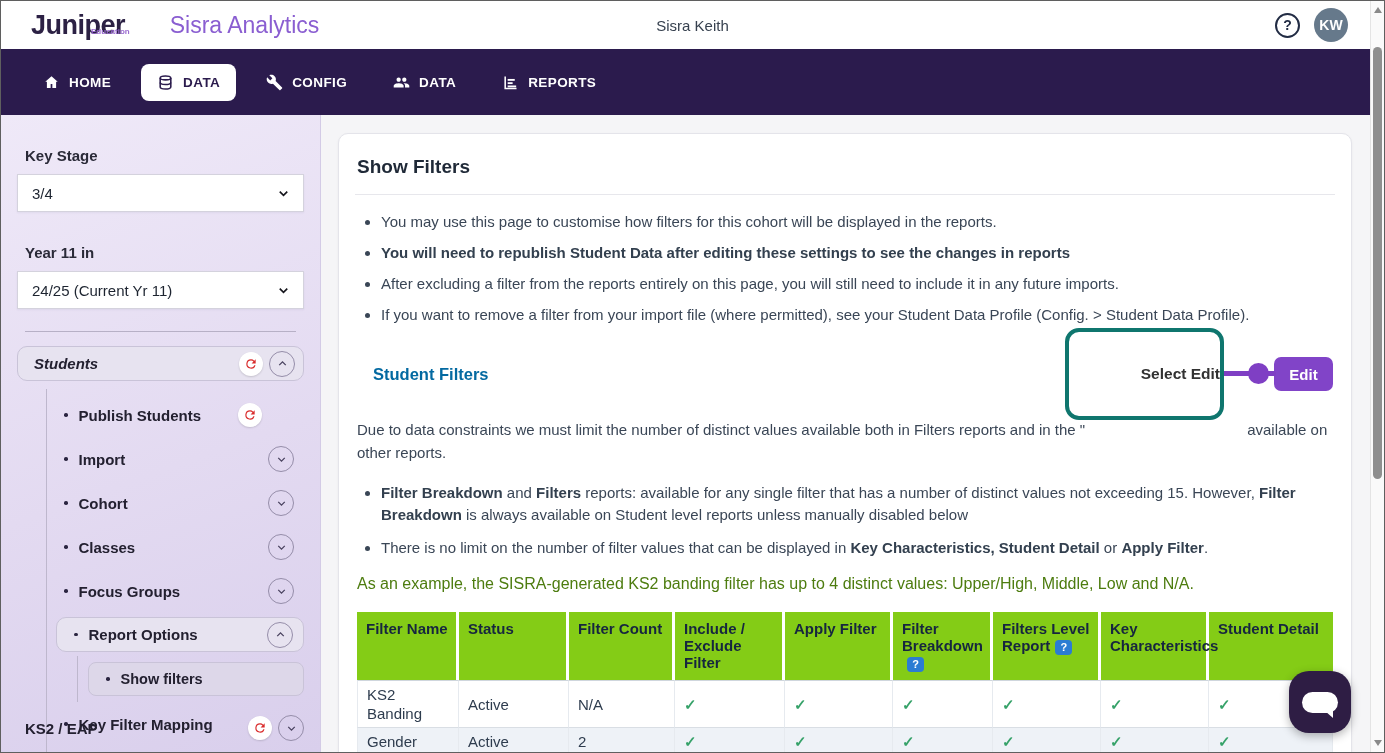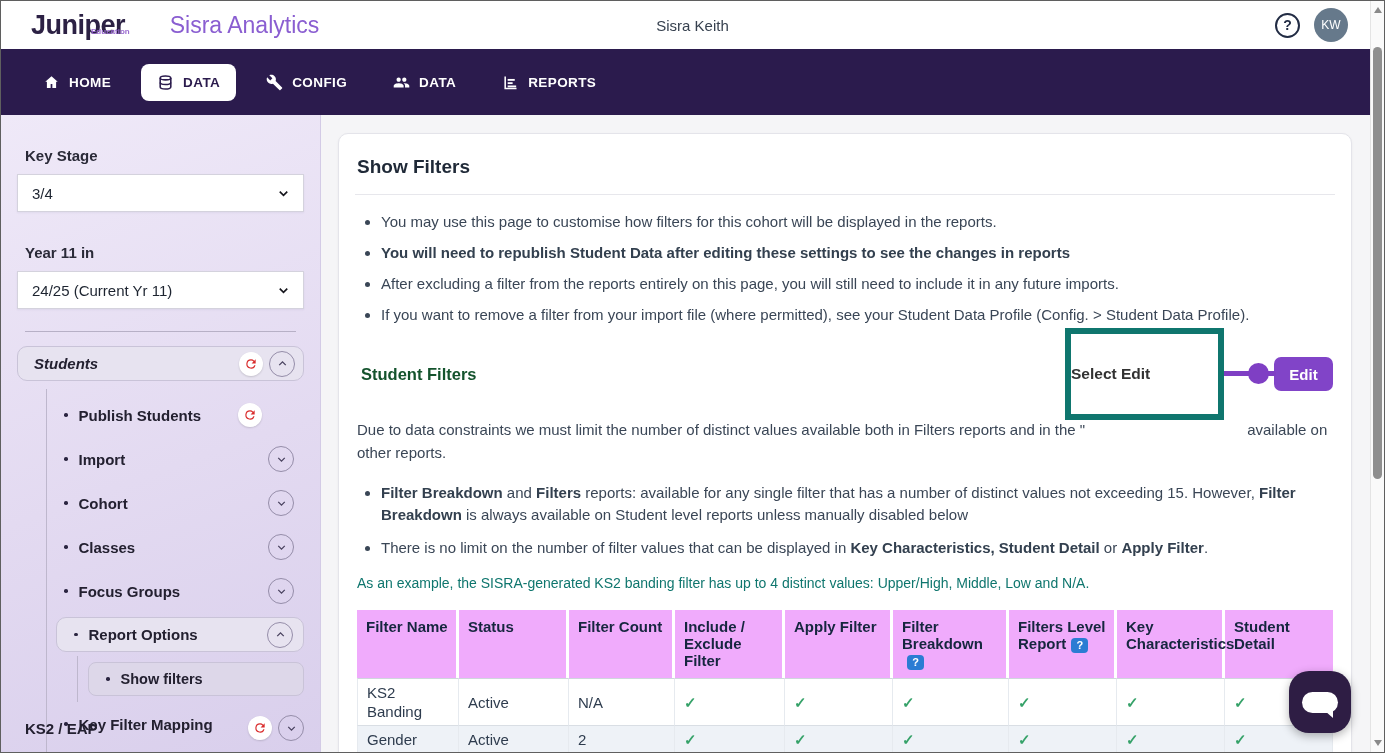--- a/index.html
+++ b/index.html
@@ -13,21 +13,21 @@
   .topbar{position:absolute;top:0;left:0;right:0;height:48px;background:#fff;
     display:flex;align-items:center;padding:0 14px;z-index:6;}
   .logo{display:flex;align-items:center;cursor:pointer;margin-left:16px;}
   .logo-main{font-size:27px;font-weight:700;color:#2c2144;letter-spacing:-0.5px;position:relative;}
   .logo-sub{font-size:8px;color:#9a6ad0;font-weight:700;margin-left:-34px;position:relative;top:6px;}
   .logo-app{font-size:23px;color:#8a5ed1;margin-left:40px;}
   .center-title{position:absolute;left:0;right:0;text-align:center;font-size:15px;color:#37414f;pointer-events:none;}
   .top-actions{margin-left:auto;display:flex;align-items:center;gap:14px;z-index:2;padding-right:22px;}
   .help{width:25px;height:25px;border:2px solid #222c44;border-radius:50%;display:flex;align-items:center;justify-content:center;
     font-size:14px;font-weight:700;color:#222c44;cursor:pointer;}
-  .avatar{width:34px;height:34px;border-radius:50%;background:#66798b;color:#fff;font-size:12px;font-weight:400;
+  .avatar{width:34px;height:34px;border-radius:50%;background:#66798b;color:#fff;font-size:14px;font-weight:700;
     display:flex;align-items:center;justify-content:center;cursor:pointer;}
   
   .nav{position:absolute;top:48px;left:0;right:6px;height:66px;background:#2b1b4d;
     display:flex;align-items:center;gap:14px;padding:0 14px 0 26px;z-index:5;}
   .nav-item{display:flex;align-items:center;gap:9px;color:#fff;font-size:13.5px;font-weight:700;
     letter-spacing:.4px;padding:10px 16px;border-radius:8px;cursor:pointer;}
   .nav-item svg{width:17px;height:17px;flex:0 0 auto;}
   .nav-item.active{background:#fff;color:#2b1b4d;}
   
   .content{position:absolute;top:114px;left:0;right:0;bottom:0;display:flex;}
@@ -61,44 +61,44 @@
   .main{flex:1;position:relative;padding:18px 32px 0 17px;}
   .card{background:#fff;border:1px solid #e4e4ea;border-radius:10px;min-height:660px;
     padding:18px 18px 20px 18px;box-shadow:0 1px 3px rgba(20,20,40,.05);position:relative;}
   h1.page-title{margin:4px 0 0 0;font-size:19px;color:#1f2937;}
   .rule{border:none;border-top:1px solid #e7e7ec;margin:16px -2px 0 -2px;}
   ul.bullets{margin:16px 0 0 0;padding-left:24px;font-size:15px;line-height:22px;color:#3a4656;}
   ul.bullets li{margin-bottom:9px;}
   ul.bullets li:last-child{margin-bottom:0;}
   .b{font-weight:700;color:#33404f;}
   .section-row{position:relative;z-index:3;margin-top:30px;height:36px;display:flex;align-items:center;}
-  h2.section-title{margin:4px;font-size:16.5px;color:#14532d;flex:1;}
+  h2.section-title{margin:16px;font-size:16.5px;color:#0369a1;flex:1;}
   .edit-btn{margin-left:auto;width:59px;height:34px;background:#8144c8;color:#fff;border:none;border-radius:7px;
     font-family:inherit;font-size:15px;font-weight:700;cursor:pointer;}
-  .callout{position:absolute;right:109px;top:-28px;width:159px;height:92px;background:#fff;border:6px solid #0f766e;
-    border-radius:0;display:flex;align-items:center;justify-content:flex-start;font-size:15.5px;font-weight:700;color:#323232;}
+  .callout{position:absolute;right:109px;top:-28px;width:159px;height:92px;background:#fff;border:4px solid #0f766e;
+    border-radius:14px;display:flex;align-items:center;justify-content:flex-end;font-size:15.5px;font-weight:700;color:#323232;}
   .conn-line{position:absolute;right:57px;top:15px;width:54px;height:5px;background:#7f3fc4;border-radius:2px;}
   .conn-dot{position:absolute;right:64px;top:7px;width:21px;height:21px;border-radius:50%;background:#7f3fc4;}
   p.constraint{margin:26px 0 0 0;font-size:15px;line-height:23px;color:#3a4656;}
   .spacer{display:inline-block;width:162px;}
   .blockline{display:block;}
   ul.bullets.limit{margin-top:18px;}
   ul.bullets.limit li{margin-bottom:11px;}
-  p.example{margin:16px 0 0 0;font-size:14px;color:#0f766e;}
+  p.example{margin:16px 0 0 0;font-size:16px;color:#4d7c0f;}
   
   table.filters{margin-top:19px;width:100%;border-collapse:separate;border-spacing:0;table-layout:fixed;font-size:15px;}
-  table.filters th{background:#f0abfc;color:#16263f;text-align:left;font-weight:700;padding:8px 6px 8px 9px;
+  table.filters th{background:#84cc16;color:#16263f;text-align:left;font-weight:700;padding:8px 6px 8px 9px;
     border-right:3px solid #fff;vertical-align:top;line-height:17px;height:52px;}
   table.filters th:last-child{border-right:none;}
   table.filters th:nth-child(1){width:102px;}
   table.filters th:nth-child(2){width:110px;}
   table.filters th:nth-child(3){width:106px;}
   table.filters th:nth-child(4){width:110px;}
   table.filters th:nth-child(5){width:108px;}
-  table.filters th:nth-child(6){width:116px;}
+  table.filters th:nth-child(6){width:100px;}
   table.filters th:nth-child(7){width:108px;}
   table.filters th:nth-child(8){width:108px;}
   table.filters td{padding:4px 6px 4px 9px;border-bottom:1px solid #d9dee4;border-right:1px solid #e6eaef;color:#2e3c4e;line-height:19px;}
   table.filters td:first-child{border-left:1px solid #e6eaef;}
   table.filters td:last-child{border-right:1px solid #e6eaef;}
   table.filters tbody tr:first-child td{border-top:1px solid #cfd6dd;}
   table.filters tbody tr:nth-child(even){background:#eef2f7;}
   .qbadge{display:inline-block;background:#2b7cd3;color:#fff;border-radius:4px;font-size:11px;font-weight:700;
     width:17px;height:15px;line-height:15px;text-align:center;margin-left:5px;cursor:pointer;}
   .check{color:#36a269;font-weight:700;font-size:15px;}

